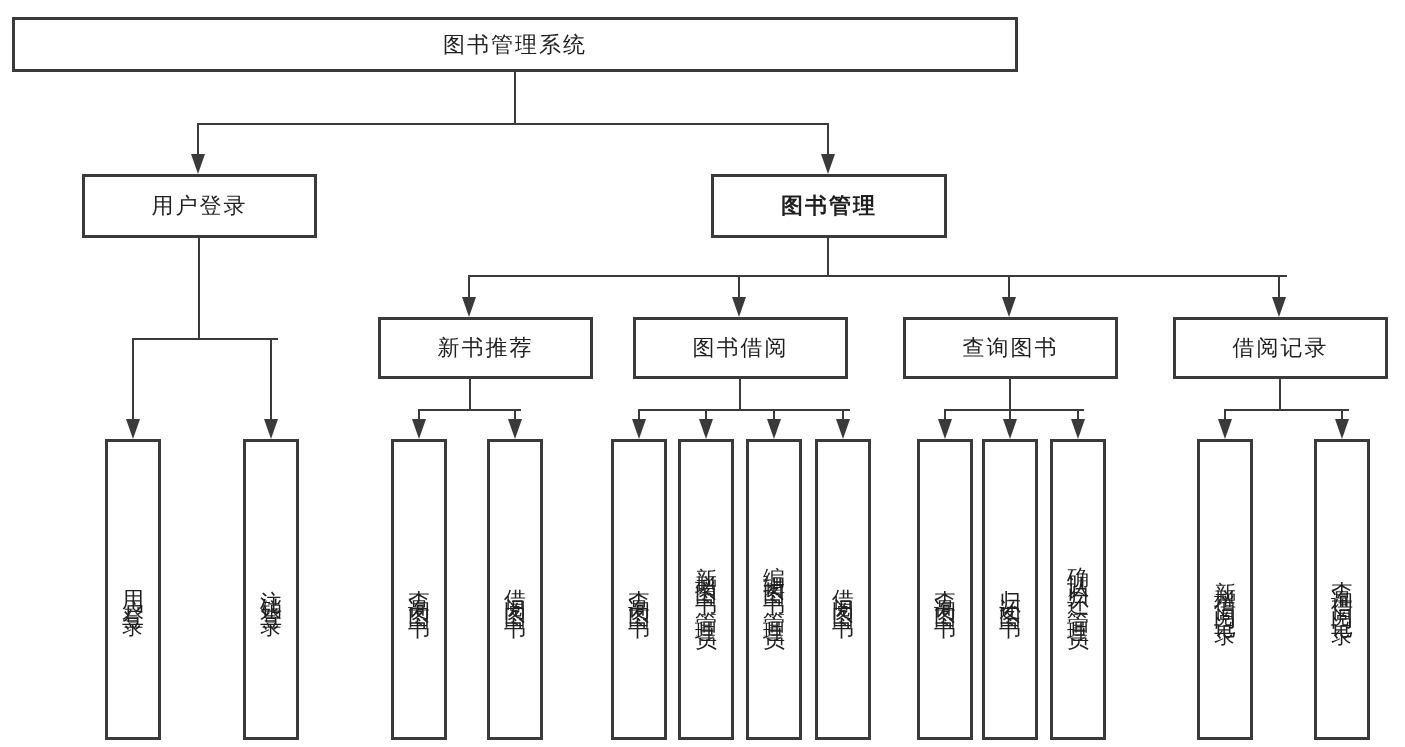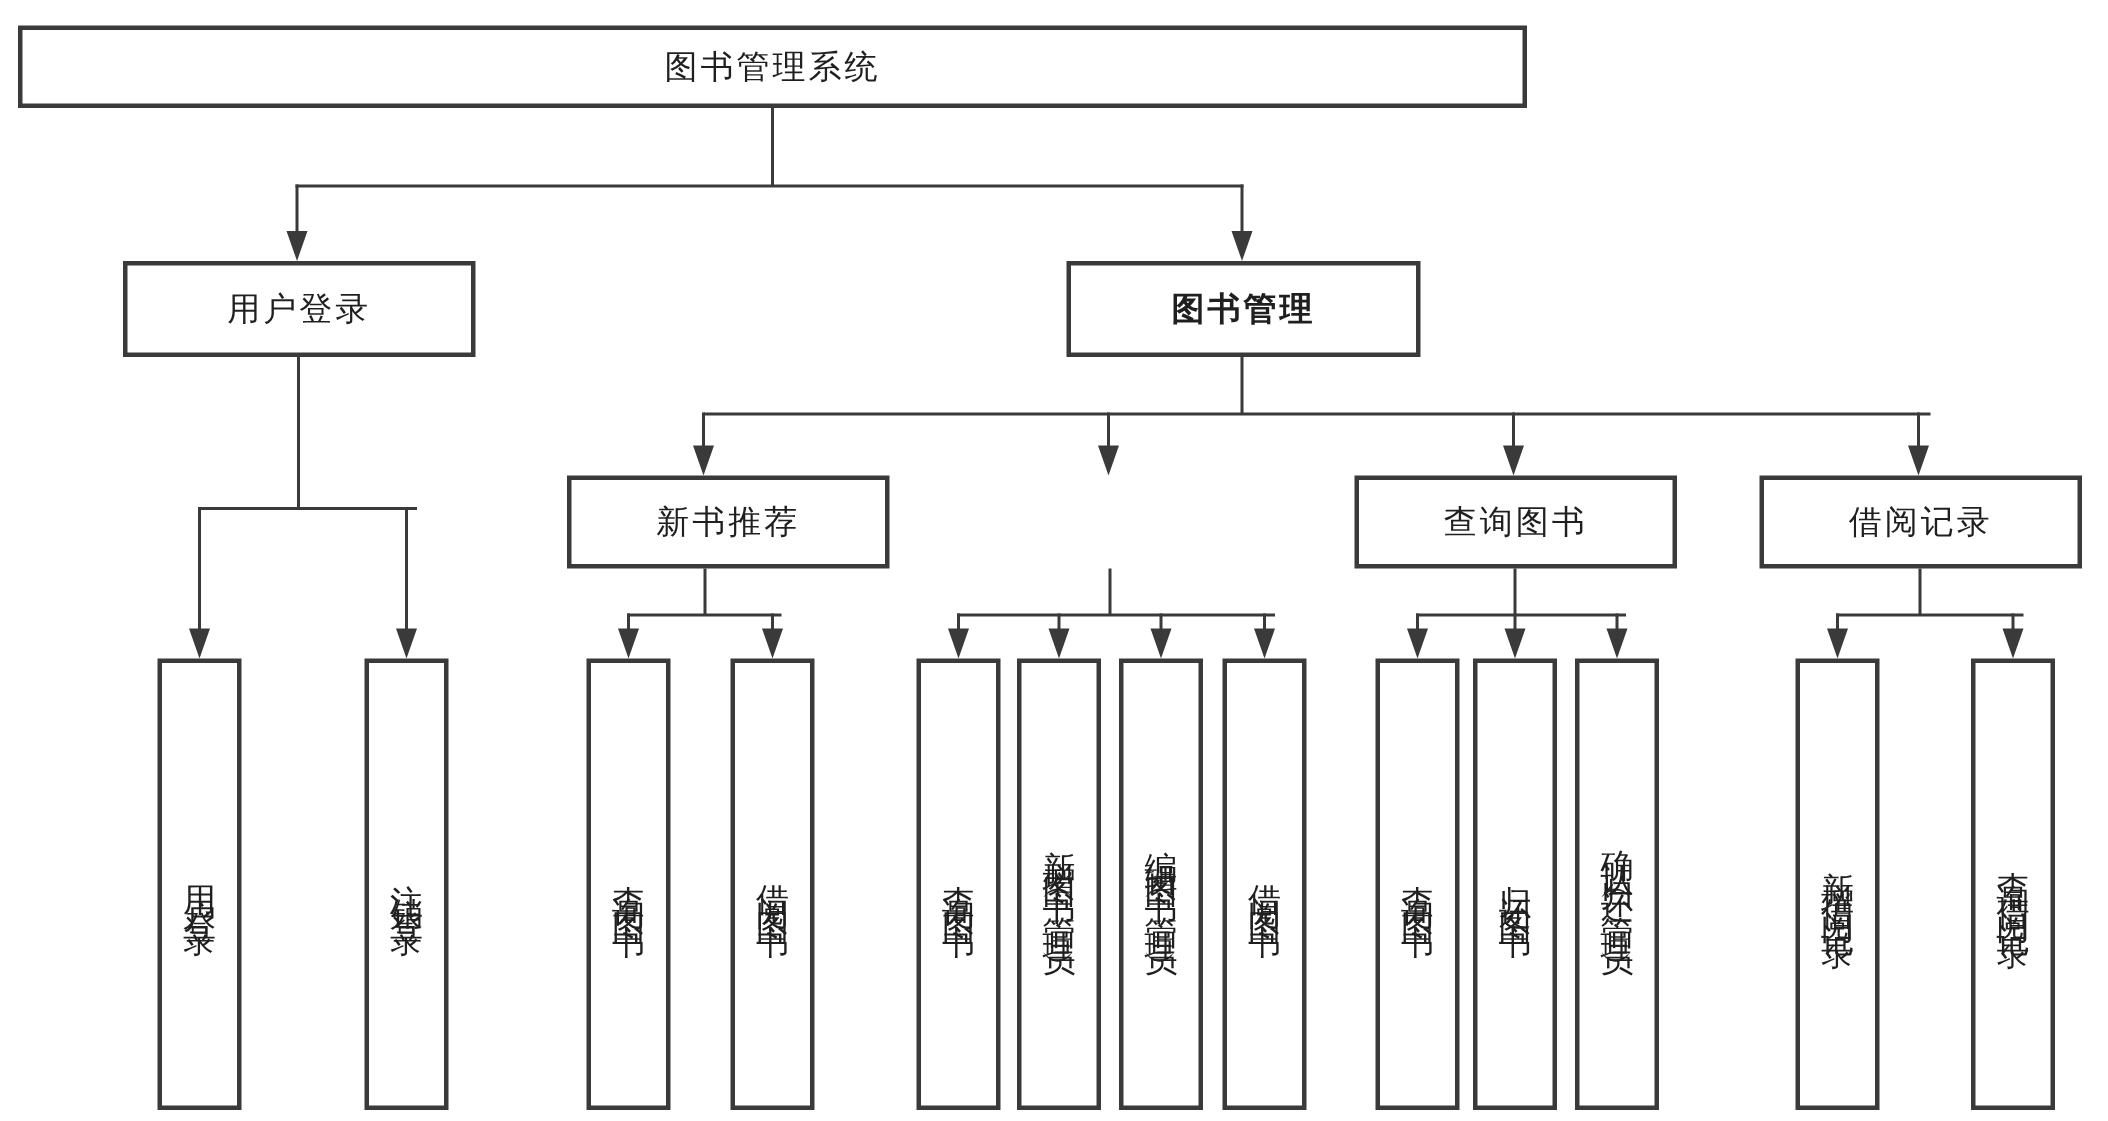--- a/index.html
+++ b/index.html
@@ -58,20 +58,23 @@
 
   <div class="box" style="left:82px; top:170px; width:235px; height:64px;">
     <span class="lbl">用户登录</span>
   </div>
   <div class="box" style="left:711px; top:170px; width:236px; height:64px;font-weight:bold;">
     <span class="lbl">图书管理</span>
   </div>
 
   <div class="box" style="left:363px; top:313px; width:215px; height:62px;margin-left:15px;">
     <span class="lbl">新书推荐</span>
+  </div>
+  <div class="box" style="left:633px; top:313px; width:215px; height:62px;">
+    <span class="lbl">图书借阅</span>
   </div>
   <div class="box" style="left:903px; top:313px; width:215px; height:62px;">
     <span class="lbl">查询图书</span>
   </div>
   <div class="box" style="left:1173px; top:313px; width:215px; height:62px;">
     <span class="lbl">借阅记录</span>
   </div>
 
   <div class="box leaf" style="left:105px; top:435px; width:56px; height:301px;">
     <span class="lbl">用户登录</span>

